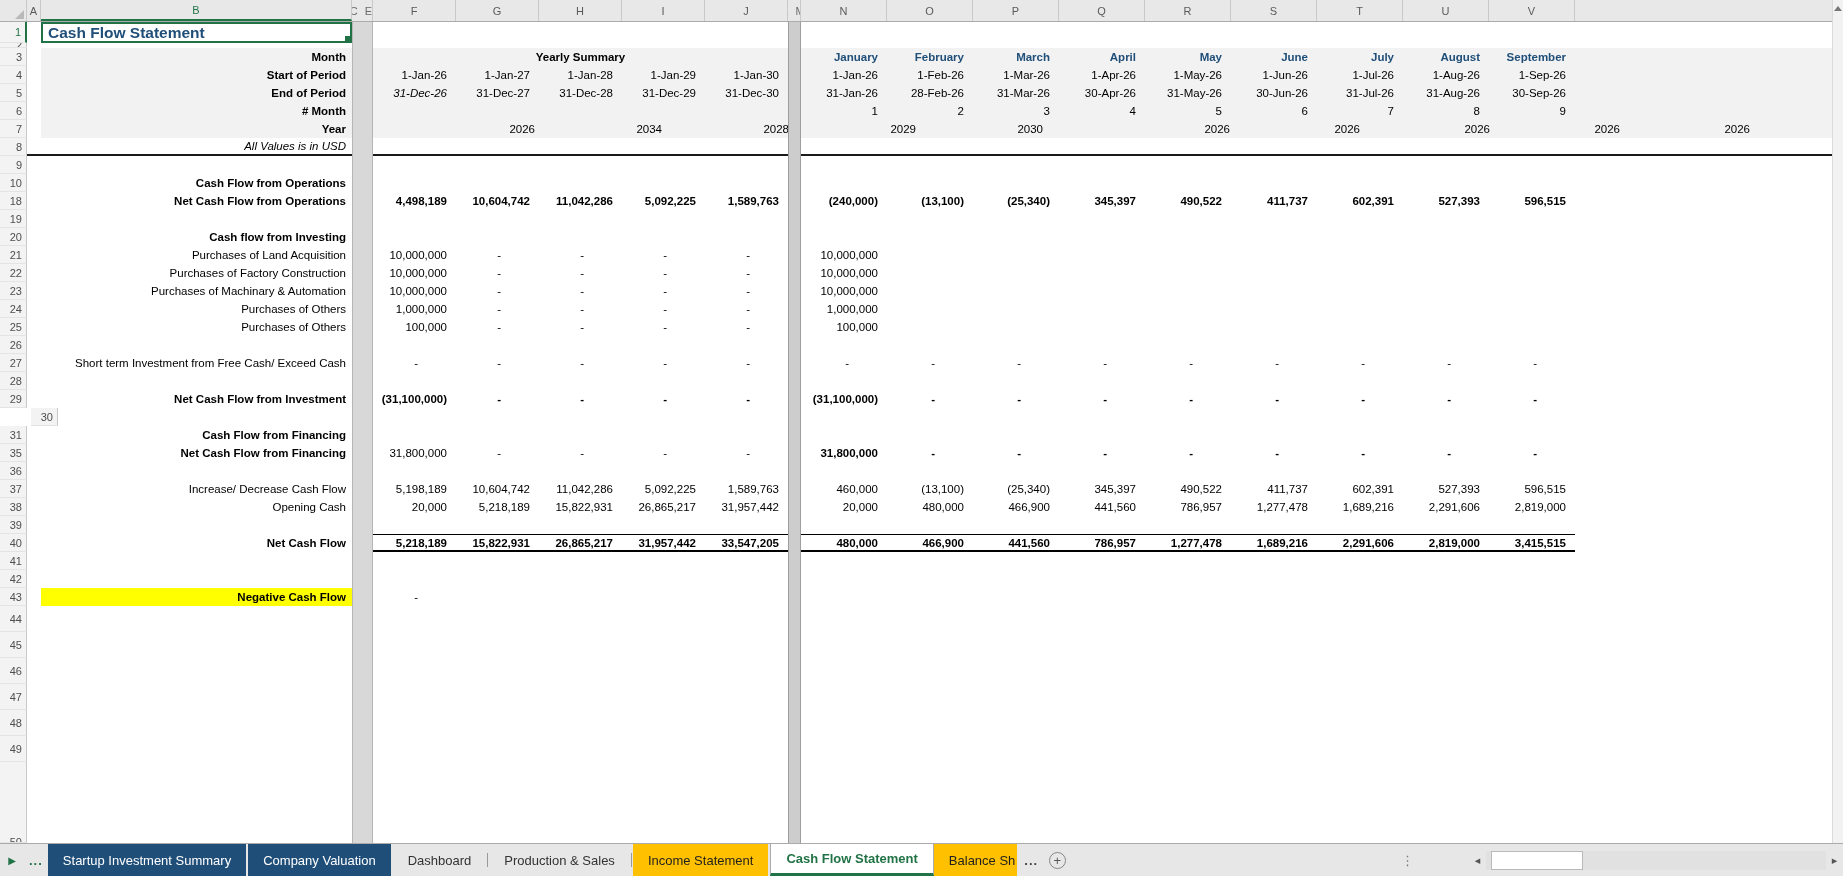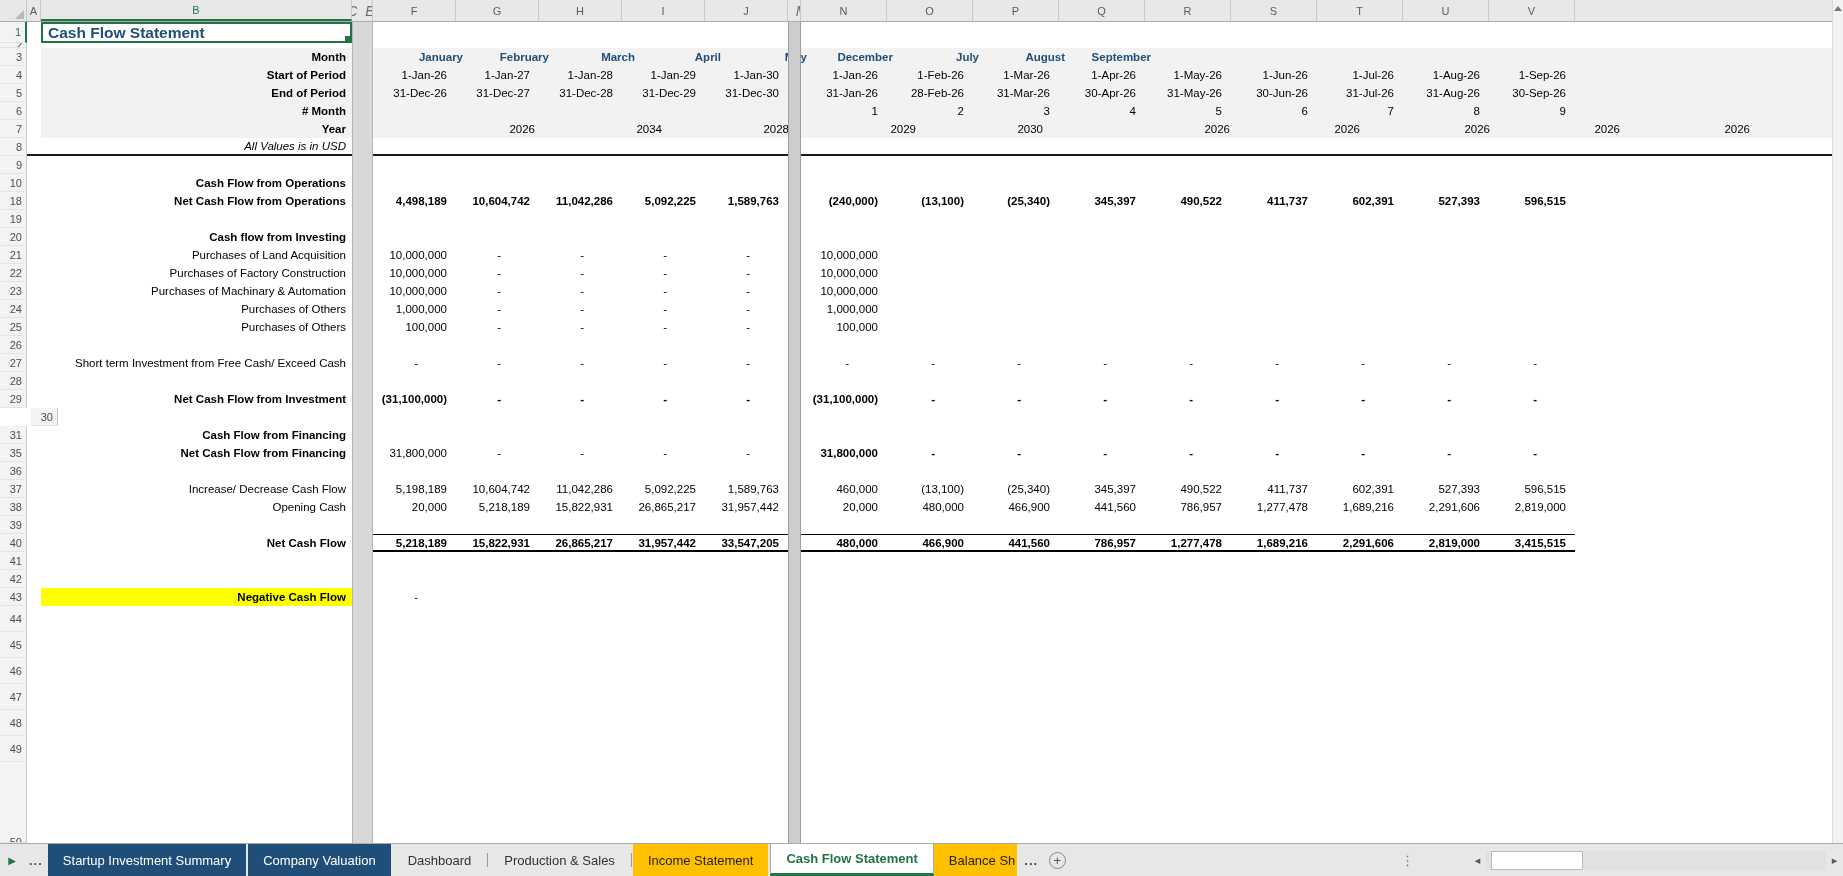--- a/index.html
+++ b/index.html
@@ -6,21 +6,21 @@
   body { font-family:"Liberation Sans", sans-serif; background:#fff; }
   .app { position:relative; width:1843px; height:876px; background:#fff; overflow:hidden; }
 
   
   #colhdr { position:absolute; top:0; left:0; width:1832px; height:22px; background:#E8E8E8;
             border-bottom:1px solid #ABABAB; display:flex; box-sizing:border-box; z-index:2; }
   .hcell { box-sizing:border-box; height:100%; border-right:1px solid #C9C9C9; color:#5A5A5A;
            font-size:11px; display:flex; align-items:center; justify-content:center;
            overflow:hidden; white-space:nowrap; }
   .hcell.selhdr { color:#217346; border-bottom:2px solid #217346; }
-  .hcell.tinyhdr { font-size:14px; letter-spacing:2px; color:#6a6a6a;font-style:italic; }
+  .hcell.tinyhdr { font-size:11px; letter-spacing:2px; color:#6a6a6a; }
   .hcell.corner { position:relative; }
   .corner-tri { position:absolute; right:2px; bottom:2px; width:0; height:0;
                 border-left:9px solid transparent; border-bottom:9px solid #B9B9B9; }
   .fillh { border-right:none; }
 
   
   #grid { position:absolute; top:22px; left:0; width:1832px; height:821px; background:#fff;
           display:flex; flex-direction:column; overflow:hidden; z-index:1; }
   .row { display:flex; width:1832px; overflow:hidden; }
   .rn { box-sizing:border-box; background:#F3F3F3; border-right:1px solid #C9C9C9;
@@ -131,27 +131,28 @@
         <div class="cell" style="flex: 1 1 auto;"></div>
       </div>
       <div class="row" style="flex: 0 0 18px; height: 18px;">
         <div class="rn" style="flex: 0 0 27px; width: 27px;">
           <span>3</span>
         </div>
         <div class="cell" style="flex: 0 0 14px; width: 14px;"></div>
         <div class="rowwrap band" style="flex: 1 1 auto;">
           <div class="cell ml" style="flex: 0 0 311px; width: 311px;">Month</div>
           <div class="cell" style="flex: 0 0 21px; width: 21px;"></div>
+          <div class="cell ys" style="flex: 0 0 415px; width: 415px;">Yearly Summary</div>
           <div class="cell" style="flex: 0 0 13px; width: 13px;"></div>
           <div class="cell num mon" style="flex: 0 0 86px; width: 86px;">January</div>
           <div class="cell num mon" style="flex: 0 0 86px; width: 86px;">February</div>
           <div class="cell num mon" style="flex: 0 0 86px; width: 86px;">March</div>
           <div class="cell num mon" style="flex: 0 0 86px; width: 86px;">April</div>
           <div class="cell num mon" style="flex: 0 0 86px; width: 86px;">May</div>
-          <div class="cell num mon" style="flex: 0 0 86px; width: 86px;">December</div>
+          <div class="cell num mon" style="flex: 0 0 86px; width: 86px;">June</div>
           <div class="cell num mon" style="flex: 0 0 86px; width: 86px;">July</div>
           <div class="cell num mon" style="flex: 0 0 86px; width: 86px;">August</div>
           <div class="cell num mon" style="flex: 0 0 86px; width: 86px; text-align: right;">September</div>
           <div class="cell" style="flex: 1 1 auto;"></div>
         </div>
       </div>
       <div class="row" style="flex: 0 0 18px; height: 18px;">
         <div class="rn" style="flex: 0 0 27px; width: 27px;">
           <span>4</span>
         </div>
@@ -178,21 +179,21 @@
         </div>
       </div>
       <div class="row" style="flex: 0 0 18px; height: 18px;">
         <div class="rn" style="flex: 0 0 27px; width: 27px;">
           <span>5</span>
         </div>
         <div class="cell" style="flex: 0 0 14px; width: 14px;"></div>
         <div class="rowwrap band" style="flex: 1 1 auto;">
           <div class="cell ml" style="flex: 0 0 311px; width: 311px;">End of Period</div>
           <div class="cell" style="flex: 0 0 21px; width: 21px;"></div>
-          <div class="cell num" style="flex: 0 0 83px; width: 83px;">31-Dec-26</div>
+          <div class="cell num" style="flex: 0 0 83px; width: 83px; font-style: italic;">31-Dec-26</div>
           <div class="cell num" style="flex: 0 0 83px; width: 83px;">31-Dec-27</div>
           <div class="cell num" style="flex: 0 0 83px; width: 83px;">31-Dec-28</div>
           <div class="cell num" style="flex: 0 0 83px; width: 83px;">31-Dec-29</div>
           <div class="cell num" style="flex: 0 0 83px; width: 83px;">31-Dec-30</div>
           <div class="cell" style="flex: 0 0 13px; width: 13px;"></div>
           <div class="cell num " style="flex: 0 0 86px; width: 86px;">31-Jan-26</div>
           <div class="cell num " style="flex: 0 0 86px; width: 86px;">28-Feb-26</div>
           <div class="cell num " style="flex: 0 0 86px; width: 86px;">31-Mar-26</div>
           <div class="cell num " style="flex: 0 0 86px; width: 86px;">30-Apr-26</div>
           <div class="cell num " style="flex: 0 0 86px; width: 86px;">31-May-26</div>

